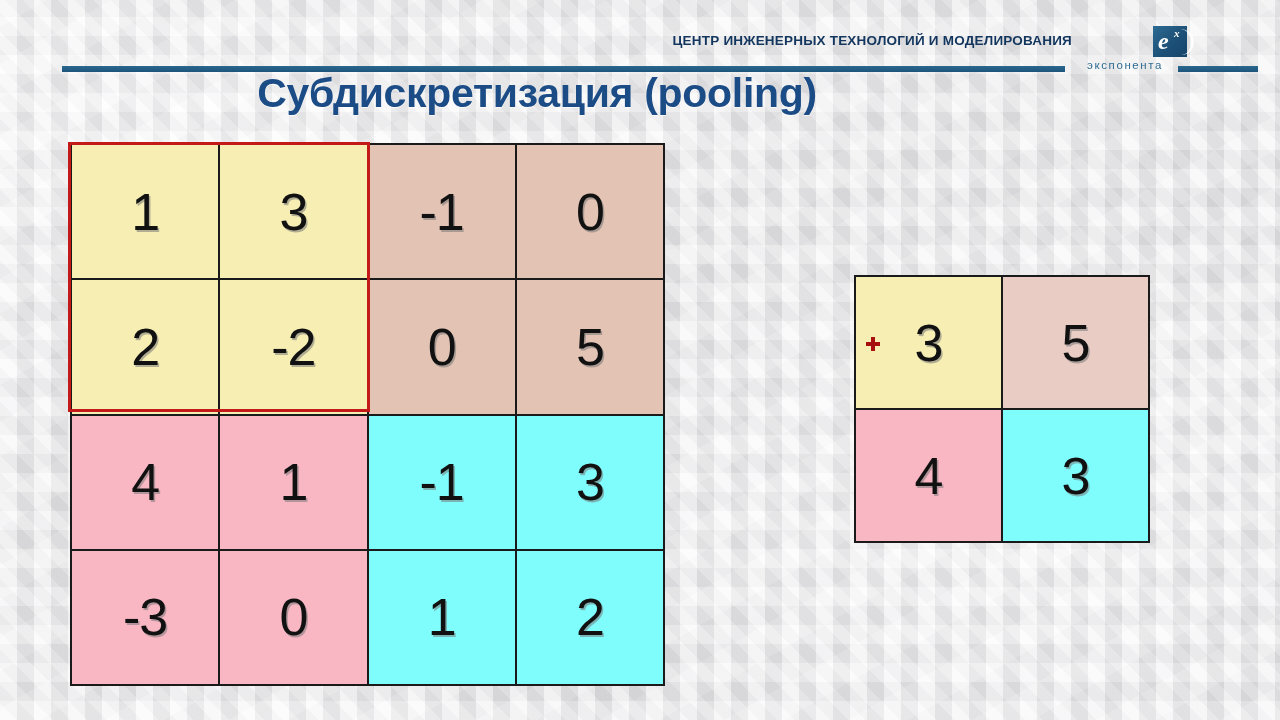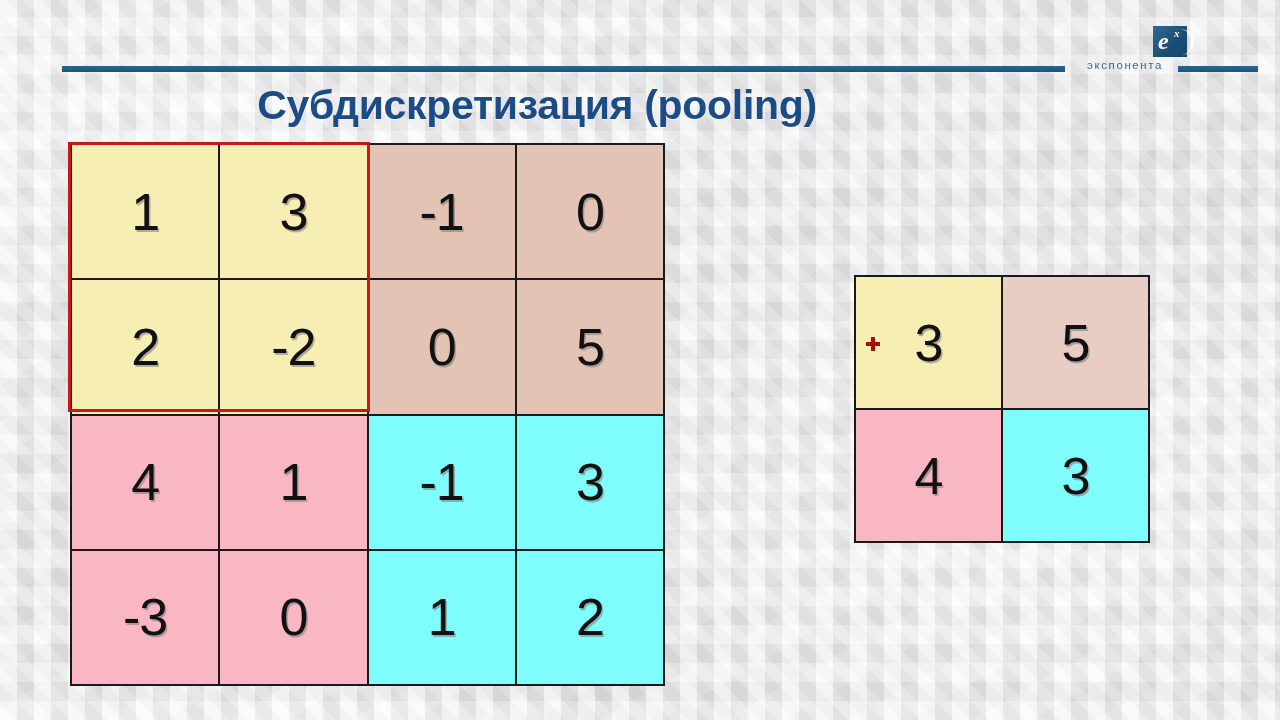--- a/index.html
+++ b/index.html
@@ -112,21 +112,21 @@
     background: linear-gradient(180deg, #2a688d 0%, #1d557c 100%);
     top: 66px;
     z-index: 6;
   }
   #rule-left  { left: 62px;   width: 1003px; }
   #rule-right { left: 1178px; width: 80px;   }
 
   
   #slide-title {
     position: absolute;
-    left: 0; top: 82px;
+    left: 0; top: 70px;
     width: 1074px;
     text-align: center;
     font-size: 41px;
     font-weight: bold;
     color: #1c4c86;
     letter-spacing: -0.3px;
     z-index: 5;
     text-shadow: 0 1px 0 rgba(255,255,255,0.7);
   }
 
@@ -206,20 +206,21 @@
   #cursor::before { left: 0;   top: 5px; width: 14px; height: 4px; }
   #cursor::after  { left: 5px; top: 0;   width: 4px;  height: 14px; }
 </style>
 </head>
 <body>
 
 <div id="bg"></div>
 <div id="bg2"></div>
 
 <div id="header">
+  <div id="header-title">ЦЕНТР ИНЖЕНЕРНЫХ ТЕХНОЛОГИЙ И МОДЕЛИРОВАНИЯ</div>
 
   <div id="logo-block">
     <div id="logo-mark">
       <span id="logo-mark-e">e</span>
       <span id="logo-mark-x">x</span>
       <span id="logo-mark-swoosh"></span>
     </div>
     <div id="logo-word">экспонента</div>
   </div>
 </div>

